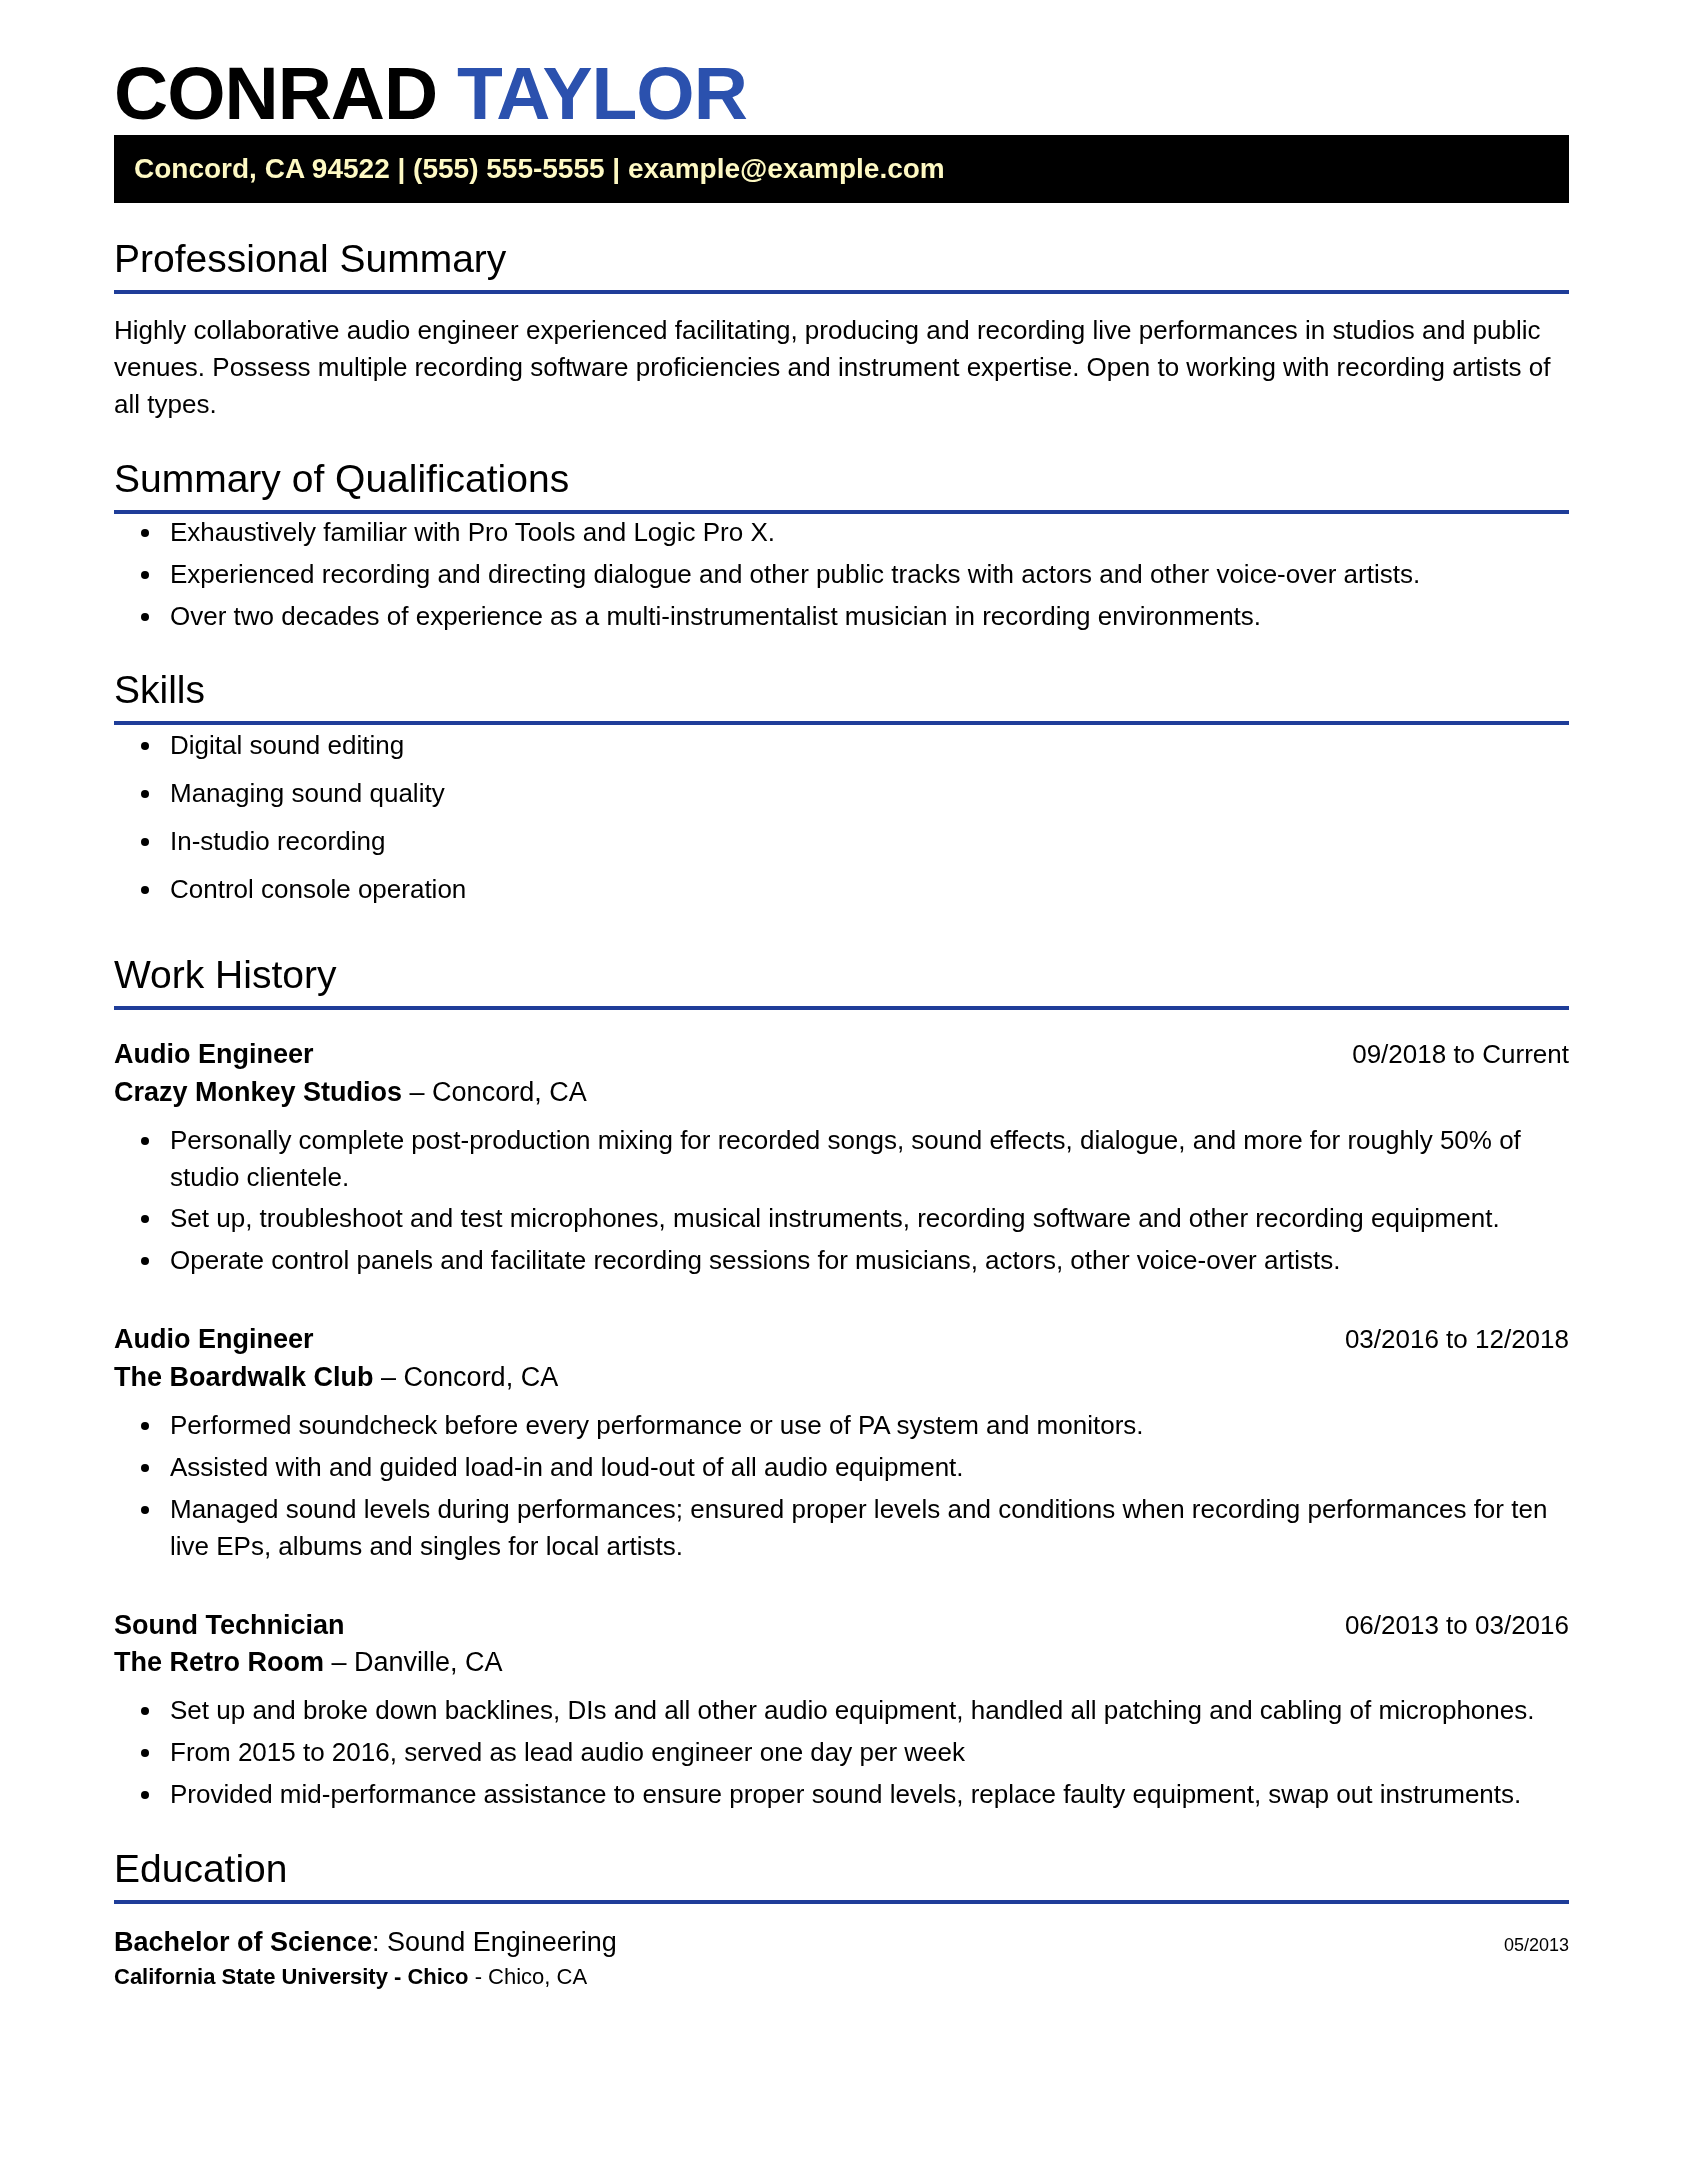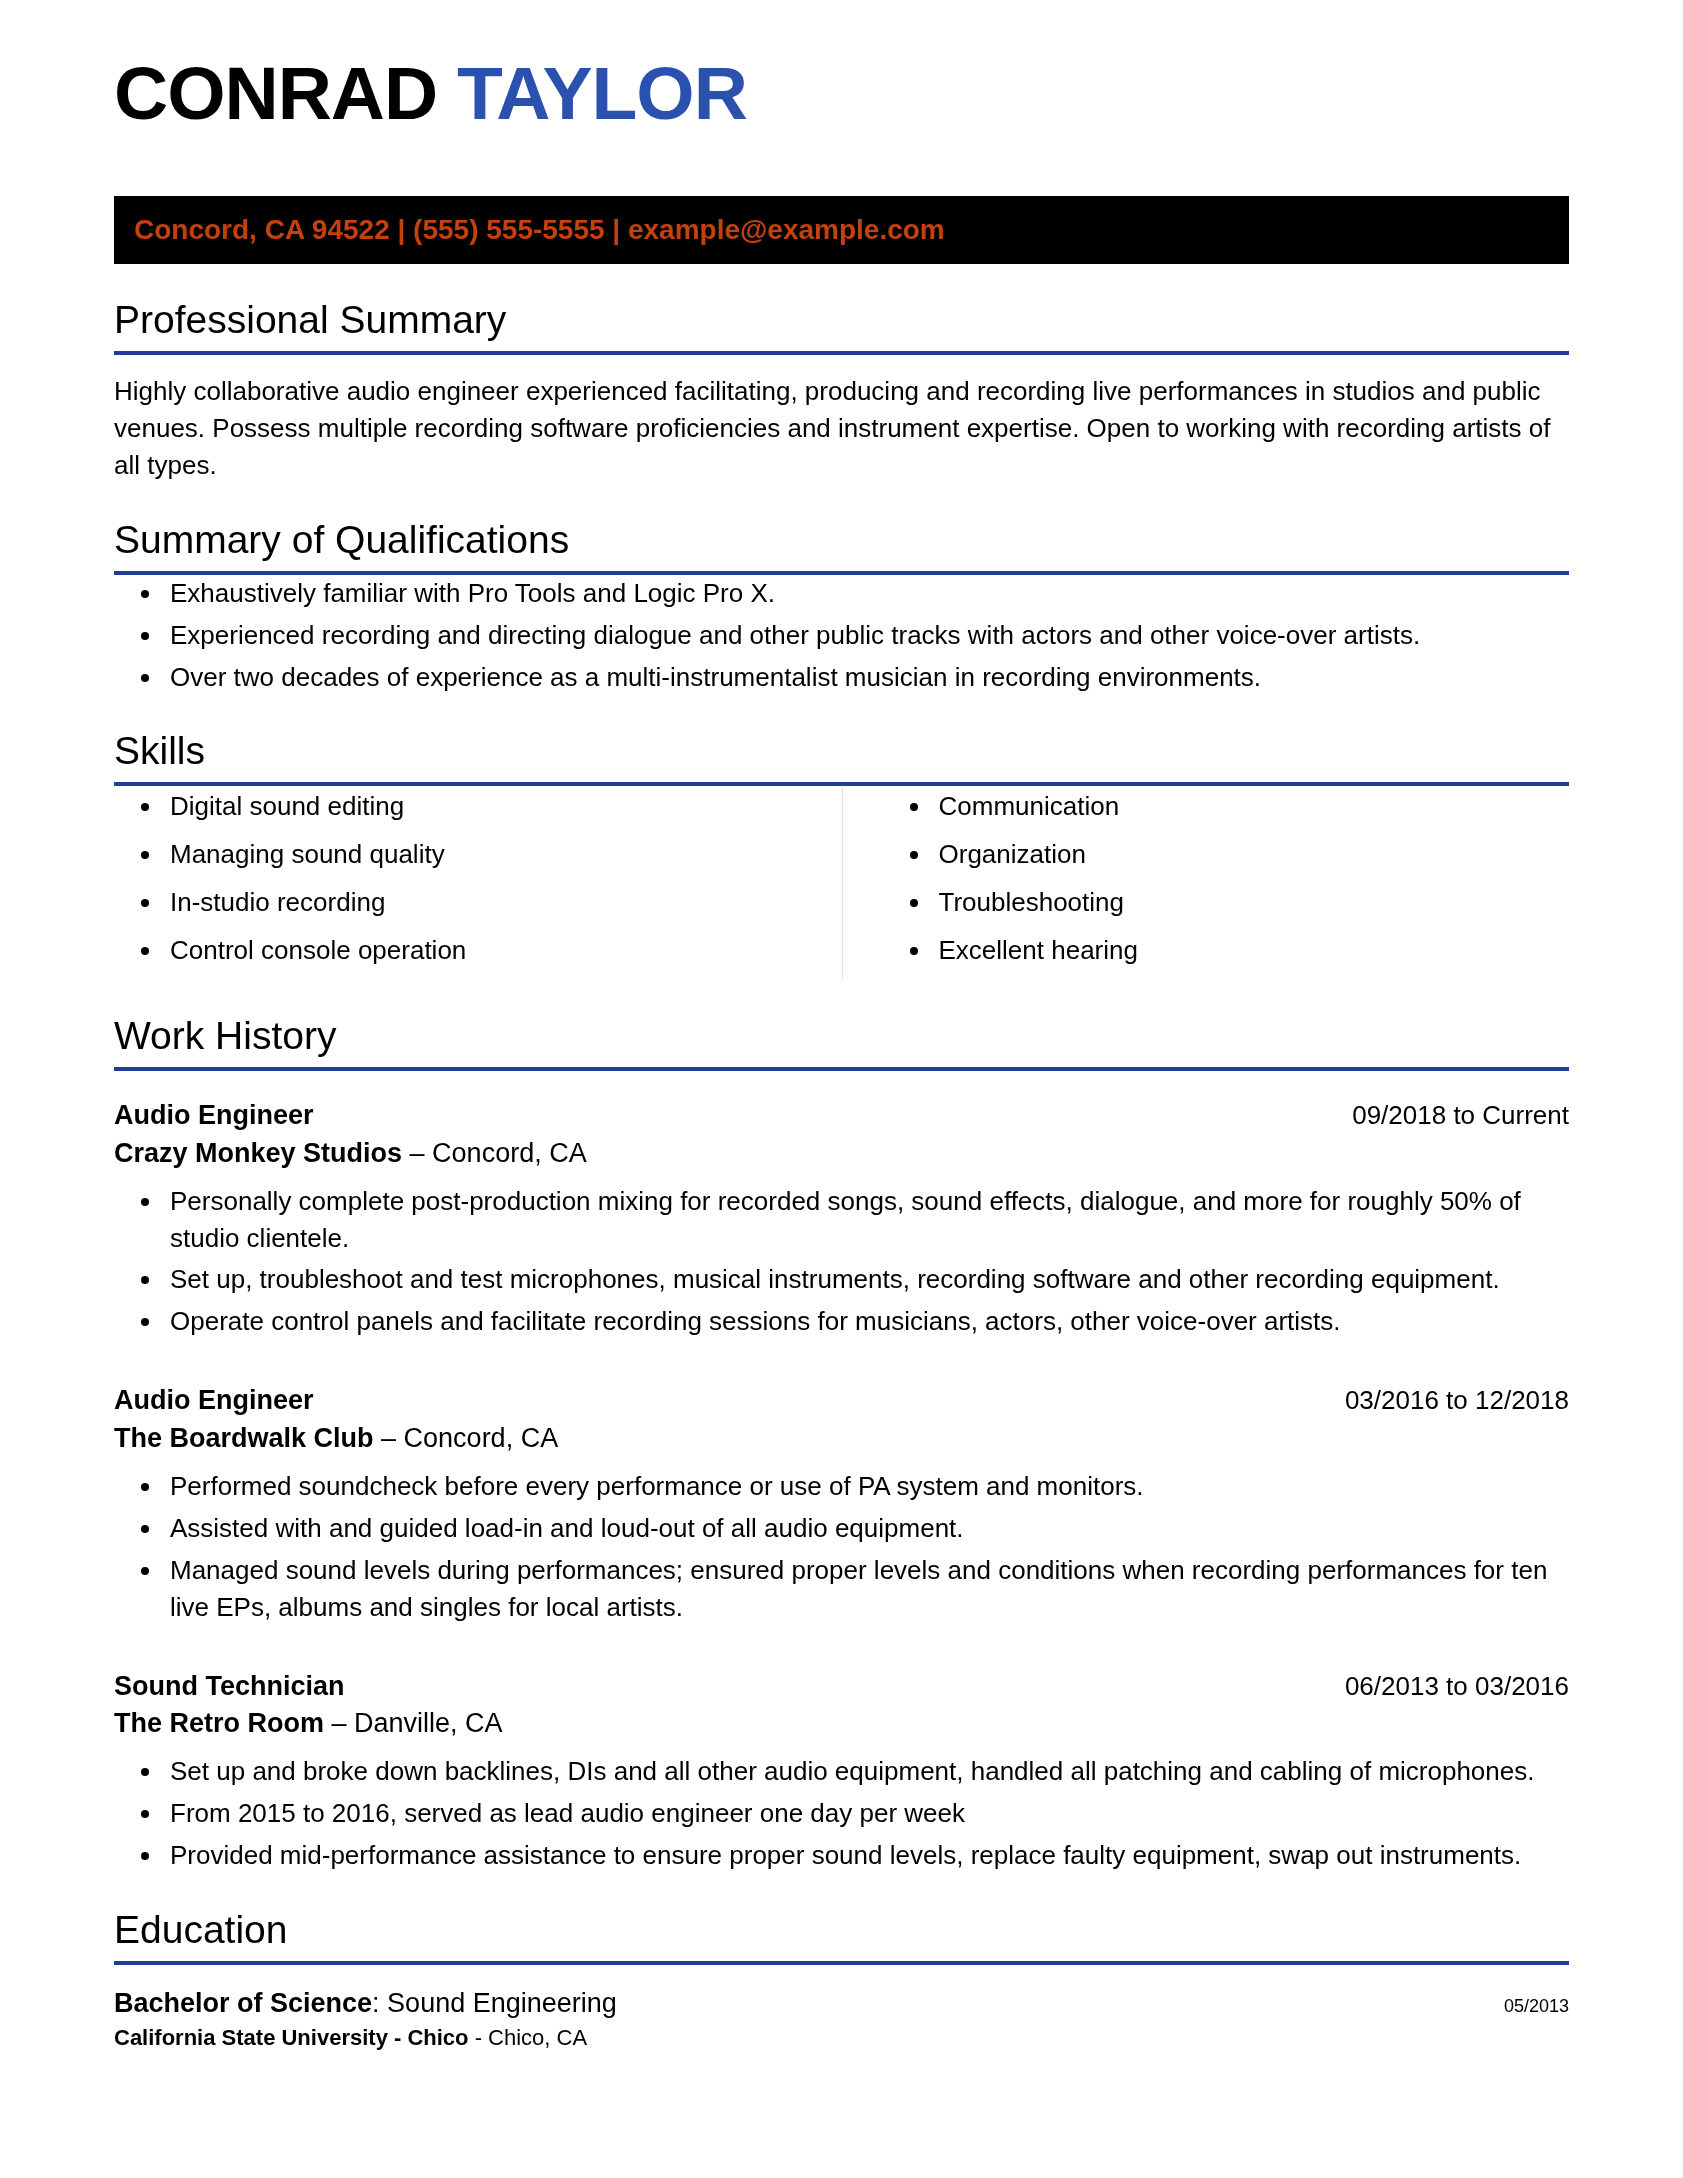--- a/index.html
+++ b/index.html
@@ -19,23 +19,22 @@
   .name {
     font-size: 75px;
     font-weight: 700;
     line-height: 1.12;
     margin: 0;
     letter-spacing: -1px;
     color: #000000;
   }
   .name .last { color: var(--accent, #2b51ae); }
   .contact-bar {
-    margin-top: 61px;
     background: var(--bar, #000000);
-    color: #c2410c;
+    color: #fef9c3;
     font-weight: 700;
     font-size: 28px;
     padding: 18px 13px 18px 20px;
   }
   
   .section-title {
     font-size: 39px;
     font-weight: 400;
     color: #000000;
     margin: 34px 0 0 0;
@@ -124,28 +123,20 @@
   <h2 class="section-title">Skills</h2>
   <div class="skills-grid">
     <div class="skills-col left">
       <ul class="bullets">
         <li>Digital sound editing</li>
         <li>Managing sound quality</li>
         <li>In-studio recording</li>
         <li>Control console operation</li>
       </ul>
     </div>
-    <div class="skills-col right">
-      <ul class="bullets">
-        <li>Communication</li>
-        <li>Organization</li>
-        <li>Troubleshooting</li>
-        <li>Excellent hearing</li>
-      </ul>
-    </div>
   </div>
 
   <h2 class="section-title">Work History</h2>
 
   <div class="job">
     <div class="job-header">
       <span class="job-title">Audio Engineer</span>
       <span class="job-dates">09/2018 to Current</span>
     </div>
     <div class="company-line">

